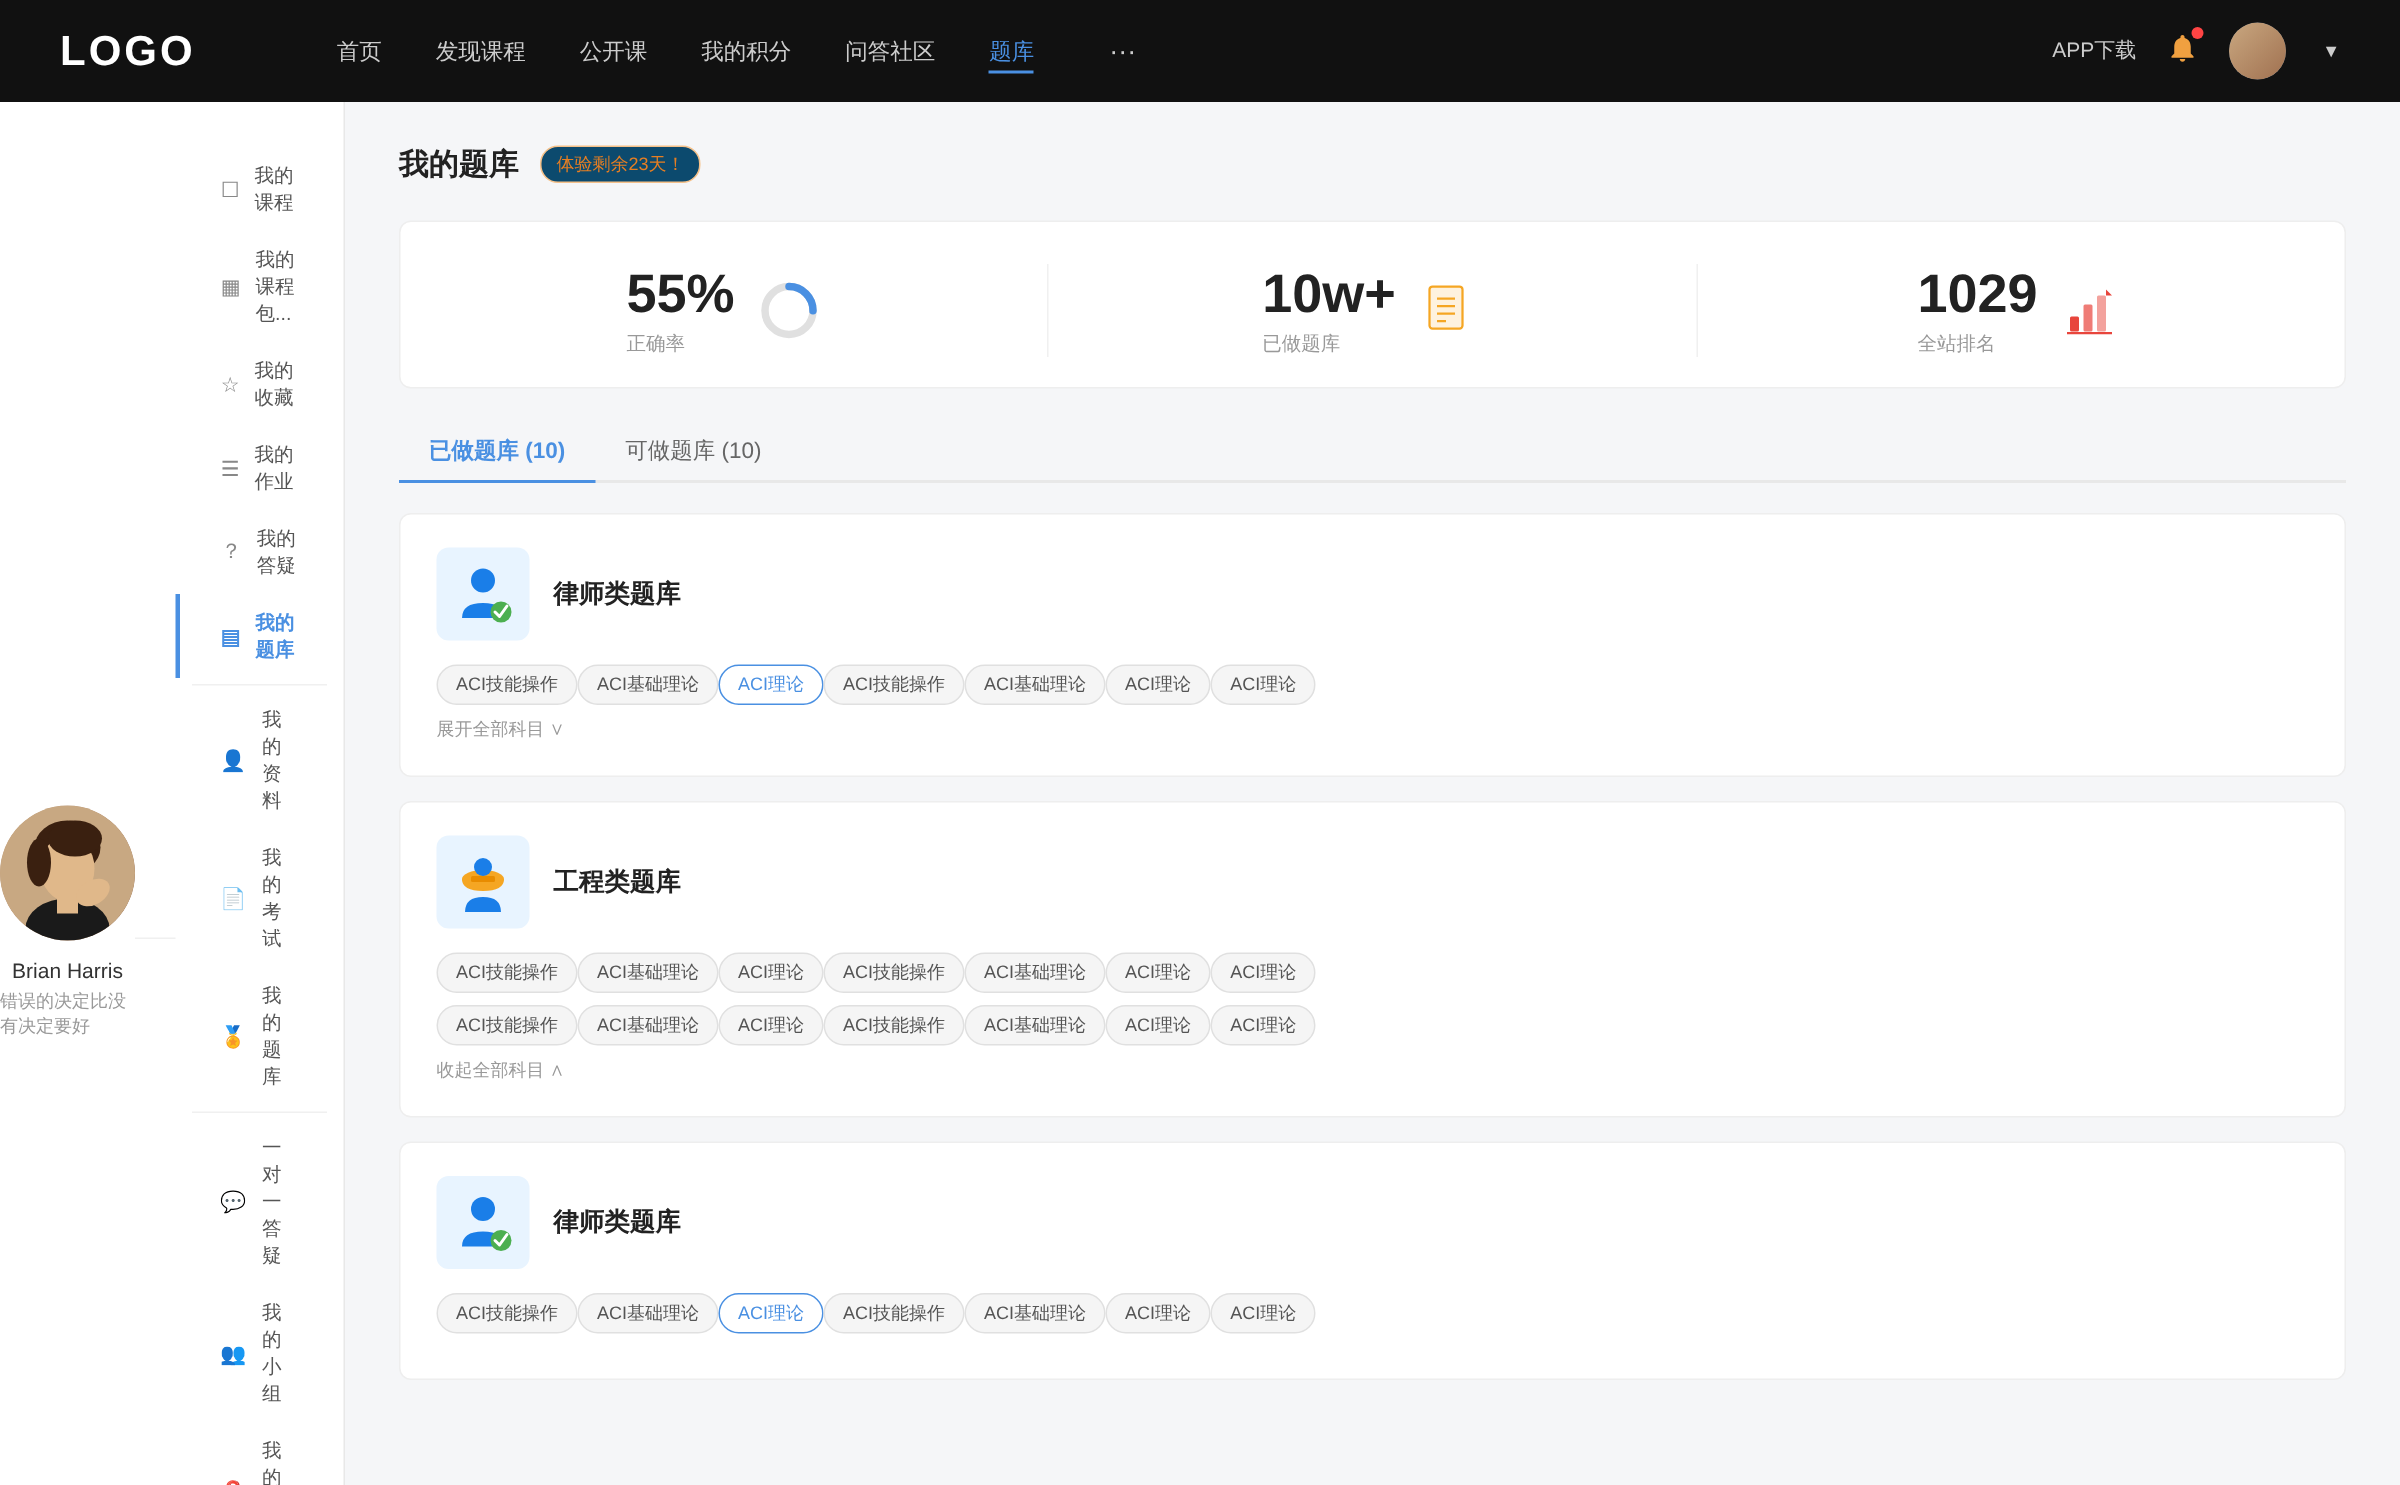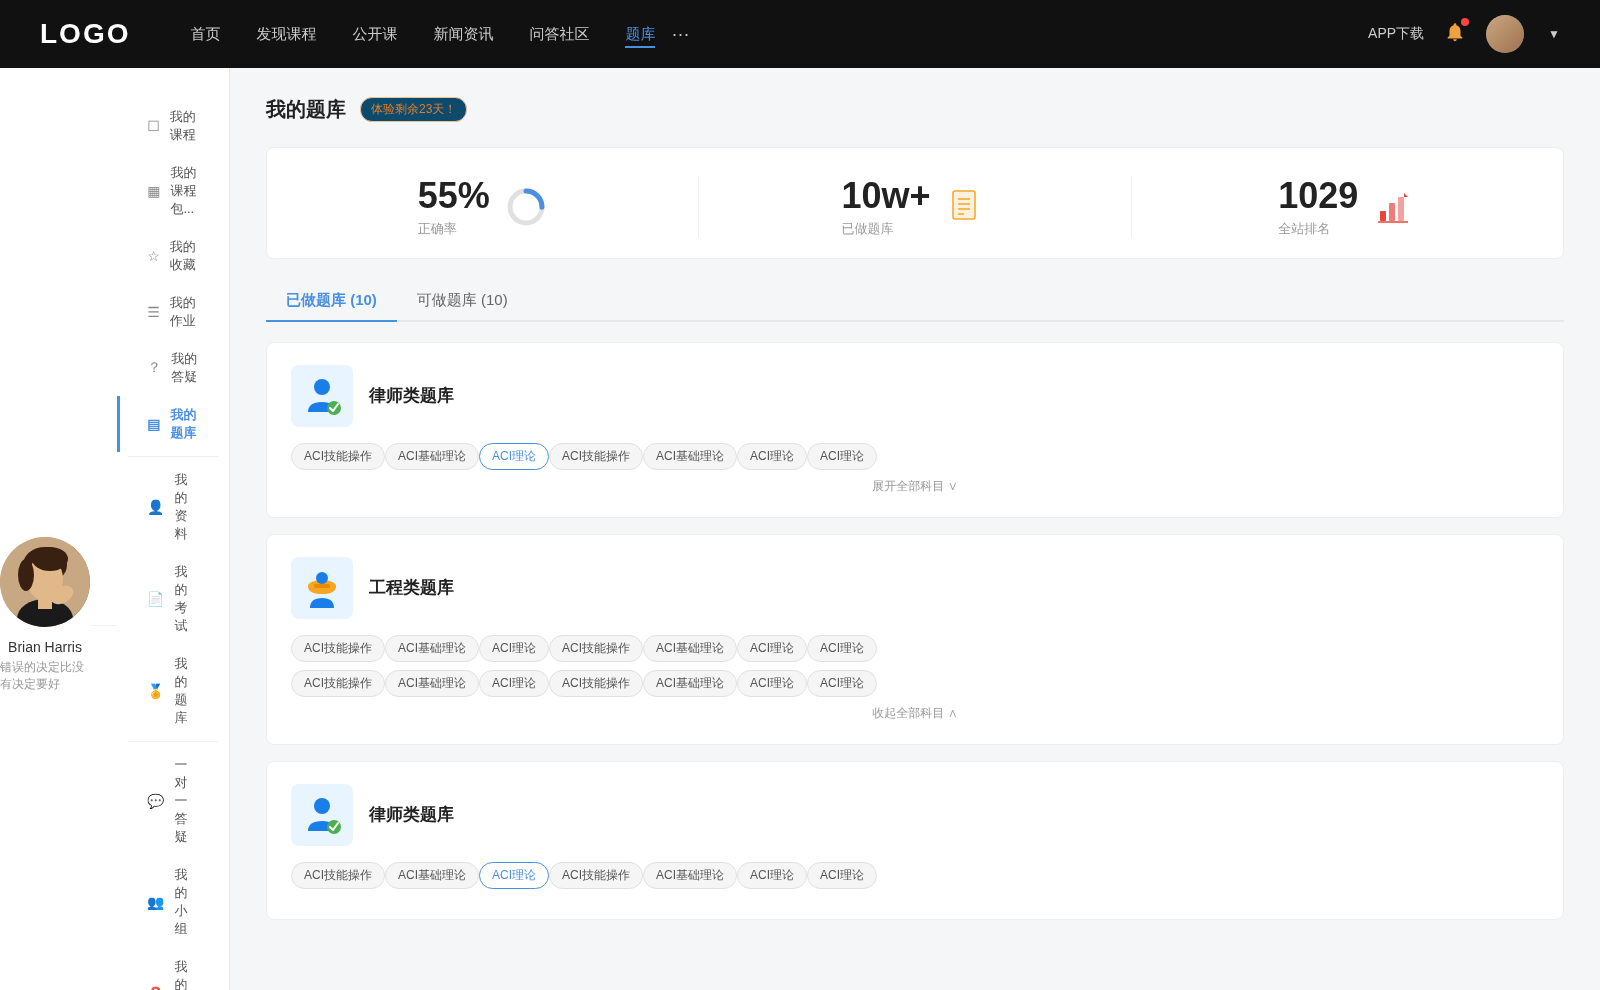--- a/index.html
+++ b/index.html
@@ -6,20 +6,21 @@
     body { font-family: -apple-system, BlinkMacSystemFont, "PingFang SC", "Microsoft YaHei", sans-serif; background: #f0f2f5; min-height: 990px; }
 
     
     .navbar {
       background: #111;
       height: 68px;
       display: flex;
       align-items: center;
       padding: 0 40px;
       position: relative;
+      gap: 34px;
     }
     .navbar-logo {
       color: #fff;
       font-size: 28px;
       font-weight: 900;
       letter-spacing: 2px;
       margin-right: 60px;
     }
     .nav-links {
       display: flex;
@@ -317,37 +318,37 @@
       border-radius: 14px;
       padding: 4px 12px;
       cursor: pointer;
     }
     .tag.active {
       color: #4a90e2;
       border-color: #4a90e2;
       background: #fff;
     }
     .expand-btn {
-      text-align: center;
+      text-align: left;
       font-size: 12px;
       color: #999;
       cursor: pointer;
       margin-top: 8px;
     }
   </style>
 </head>
 <body>
 
 <nav class="navbar">
   <span class="navbar-logo">LOGO</span>
   <ul class="nav-links">
     <li><a href="#">首页</a></li>
     <li><a href="#">发现课程</a></li>
     <li><a href="#">公开课</a></li>
-    <li><a href="#">新闻资讯</a></li>
+    <li><a href="#">我的积分</a></li>
     <li><a href="#">问答社区</a></li>
     <li class="active"><a href="#">题库</a></li>
   </ul>
   <span class="nav-more" style="margin-left:16px; color:#ccc;">···</span>
   <div class="navbar-right">
     <span class="app-download">APP下载</span>
     <div class="bell-icon">
       <svg viewBox="0 0 24 24" xmlns="http://www.w3.org/2000/svg">
         <path d="M12 22c1.1 0 2-.9 2-2h-4c0 1.1.9 2 2 2zm6-6v-5c0-3.07-1.64-5.64-4.5-6.32V4c0-.83-.67-1.5-1.5-1.5s-1.5.67-1.5 1.5v.68C7.63 5.36 6 7.92 6 11v5l-2 2v1h16v-1l-2-2z"></path>
       </svg>

